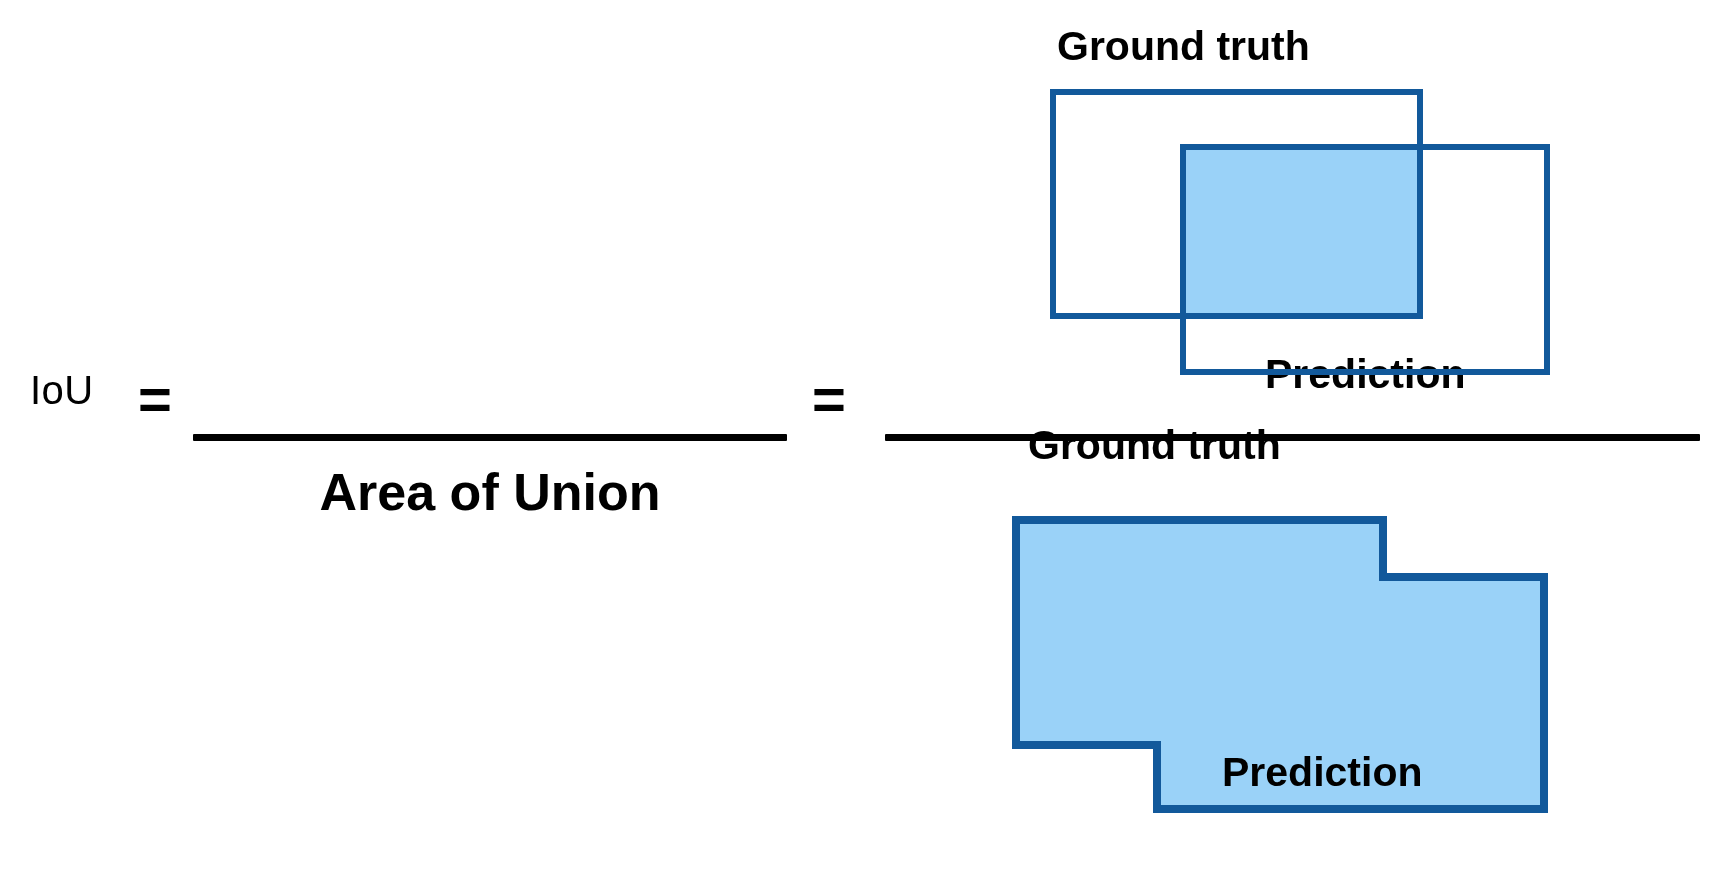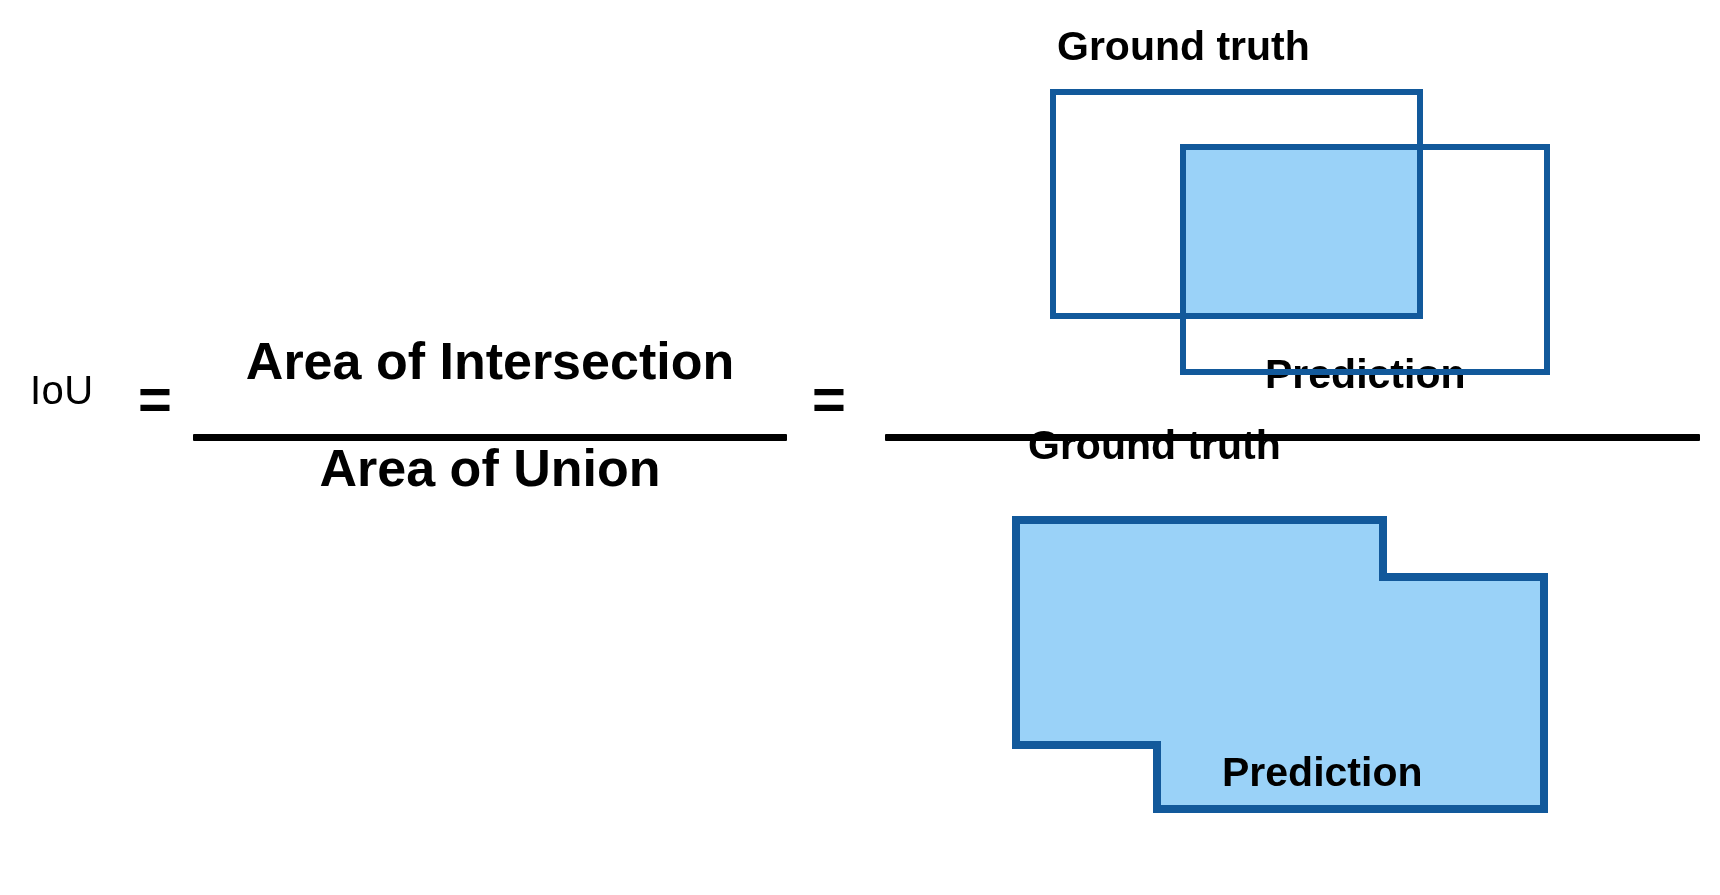--- a/index.html
+++ b/index.html
@@ -50,21 +50,21 @@
     top: 333px;
     width: 590px;
     text-align: center;
     font-size: 52px;
     font-weight: 700;
     line-height: 1.08;
     white-space: nowrap;
   }
   .denominator {
     left: 195px;
-    top: 440px;
+    top: 464px;
     width: 590px;
     text-align: center;
     font-size: 52px;
     font-weight: 700;
     line-height: 1.08;
     white-space: nowrap;
   }
   .frac-bar {
     height: 7px;
     background: #000000;
@@ -130,21 +130,20 @@
 </style>
 </head>
 <body>
 
 <div id="stage" style="background: rgb(255, 255, 255);">
 
   <div class="abs iou-label">IoU</div>
 
   <div class="abs eq-sign-1">=</div>
 
-  <div class="abs numerator">Area of Intersection</div>
 
   <div class="abs frac-bar frac-bar-left" style="background: rgb(0, 0, 0);"></div>
 
   <div class="abs denominator">Area of Union</div>
 
   <div class="abs eq-sign-2">=</div>
 
   <div class="abs frac-bar frac-bar-right" style="background: rgb(0, 0, 0);"></div>
 
   <div class="abs diagram-label gt-label-top">Ground truth</div>

